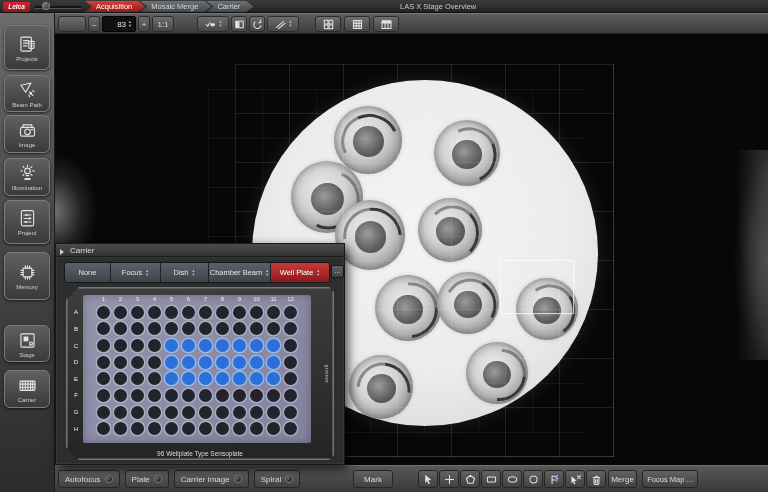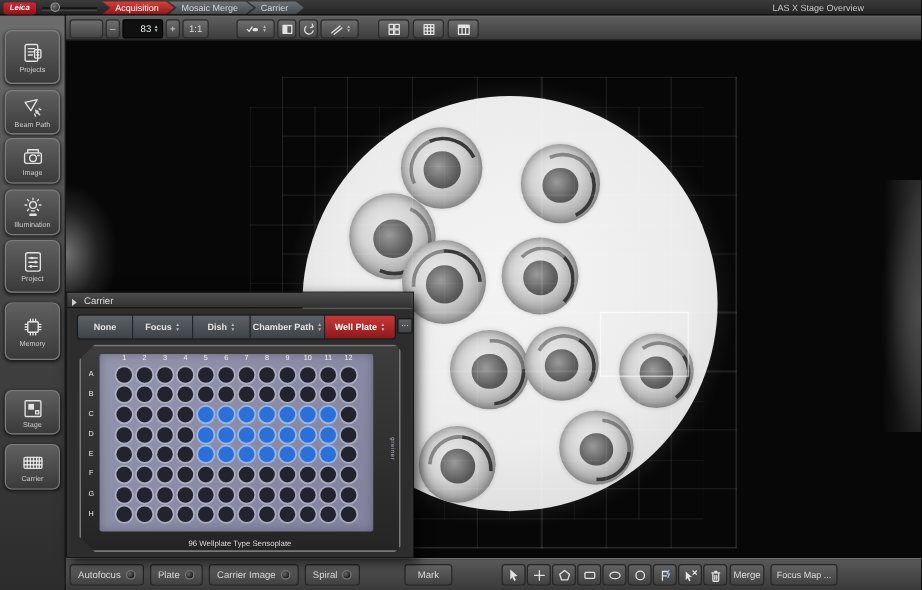--- a/index.html
+++ b/index.html
@@ -13,21 +13,21 @@
     border-radius:2px;color:#fff;font-size:6.5px;font-style:italic;text-align:center;line-height:10px;font-weight:bold;}
   .slider-track{position:absolute;left:35px;top:6px;width:46px;height:1.5px;background:#151515;border-bottom:1px solid #555;}
   .slider-knob{position:absolute;left:42px;top:2px;width:8px;height:8px;border-radius:50%;
     background:radial-gradient(circle at 35% 35%,#777,#222);border:1px solid #999;box-sizing:border-box;}
   .tabs{position:absolute;left:90px;top:1px;height:11px;display:flex;}
   .tab{height:11px;line-height:11px;font-size:7.5px;color:#d6d6d6;padding:0 13px 0 11px;margin-left:-5px;
     background:linear-gradient(#6d7277,#42474c);
     clip-path:polygon(0 0,calc(100% - 7px) 0,100% 50%,calc(100% - 7px) 100%,0 100%,7px 50%);}
   .tab.active{background:linear-gradient(#d84038,#8c1a1d);color:#fff;}
   .window-title{position:absolute;left:400px;width:320px;top:0;height:13px;line-height:13px;
-    text-align:right;font-size:7.5px;color:#c8c8c8;}
+    text-align:left;font-size:7.5px;color:#c8c8c8;}
 
   
   .toolbar{position:absolute;left:55px;right:0;top:13px;height:21px;
     background:linear-gradient(#5e5e5e,#3c3c3c);border-top:1px solid #787878;border-bottom:1px solid #222;box-sizing:border-box;}
   .tb-group{position:absolute;top:2px;height:16px;display:flex;gap:2px;}
   .tbtn{height:16px;background:linear-gradient(#6e6e6e,#464646);border:1px solid #2c2c2c;border-radius:3px;
     color:#ddd;font-size:8px;display:flex;align-items:center;justify-content:center;box-sizing:border-box;gap:2px;}
   .tval{width:34px;height:16px;background:#101010;border:1px solid #000;border-radius:2px;color:#eee;
     font-size:8px;display:flex;align-items:center;justify-content:flex-end;padding-right:3px;box-sizing:border-box;gap:2px;}
 
@@ -79,21 +79,21 @@
 
   
   .panel{position:absolute;left:55px;top:243px;width:290px;height:222px;z-index:10;
     box-shadow:3px 4px 10px rgba(0,0,0,.7);}
   .panel-header{height:14px;background:linear-gradient(#4c4c4c,#323232);border:1px solid #191919;
     color:#ddd;font-size:8px;line-height:13px;padding-left:14px;box-sizing:border-box;position:relative;}
   .panel-header .tri{position:absolute;left:4px;top:4.5px;width:0;height:0;
     border-left:4px solid #cfcfcf;border-top:3px solid transparent;border-bottom:3px solid transparent;}
   .panel-body{position:absolute;top:14px;left:0;right:0;bottom:0;background:#2d2d2d;
     border:1px solid #161616;border-top:none;box-shadow:inset 0 0 0 1px rgba(255,255,255,.05);box-sizing:border-box;}
-  .seg{position:absolute;left:8px;top:5px;height:19px;display:flex;border:1px solid #181818;border-radius:3px;overflow:hidden;font-weight:bold;}
+  .seg{position:absolute;left:8px;top:5px;height:19px;display:flex;border:1px solid #181818;border-radius:3px;overflow:hidden;}
   .seg-btn{display:flex;align-items:center;justify-content:center;gap:3px;font-size:7.5px;color:#e4e4e4;
     background:linear-gradient(#5b6166,#3e4348);border-right:1px solid #202327;box-sizing:border-box;}
   .seg-btn:last-child{border-right:none;}
   .seg-btn.active{background:linear-gradient(#c93a38,#8c191c);color:#fff;}
   .seg-more{position:absolute;left:275px;top:8px;width:13px;height:13px;border-radius:2px;
     background:linear-gradient(#5b6166,#3e4348);border:1px solid #181818;color:#ddd;font-size:7px;
     line-height:9px;text-align:center;box-sizing:border-box;}
   .plate-frame{position:absolute;left:10px;top:30px;width:268px;height:173px;
     background:linear-gradient(#3d3d3d,#242424);
     clip-path:polygon(13px 0,calc(100% - 5px) 0,100% 5px,100% calc(100% - 5px),calc(100% - 5px) 100%,13px 100%,0 calc(100% - 13px),0 13px);
@@ -367,21 +367,21 @@
           </div>
           <div class="seg-btn" style="width: 50px;">
             <span>Focus</span>
             <span class="stepper">▲<br>▼</span>
           </div>
           <div class="seg-btn" style="width: 48px;">
             <span>Dish</span>
             <span class="stepper">▲<br>▼</span>
           </div>
           <div class="seg-btn" style="width: 62px;">
-            <span>Chamber Path</span>
+            <span>Chamber Beam</span>
             <span class="stepper">▲<br>▼</span>
           </div>
           <div class="seg-btn active" style="width: 58px;">
             <span>Well Plate</span>
             <span class="stepper">▲<br>▼</span>
           </div>
         </div>
       <div class="seg-more">...</div>
       <div class="plate-frame">
         <div class="plate">
@@ -526,21 +526,21 @@
         </div>
         <div class="bbtn">
           <span>Carrier Image</span>
           <span class="led"></span>
         </div>
         <div class="bbtn">
           <span>Spiral</span>
           <span class="led"></span>
         </div>
       </div>
-    <div class="bbtn" style="position:absolute;left:282px;top:4px;width:40px">Mark</div>
+    <div class="bbtn" style="position:absolute;left:298px;top:4px;width:40px">Mark</div>
     <div class="bb-group" style="left:363px;gap:1px" id="toolBtns">
         <div class="bbtn tool">
           <span class="icn">
             <svg class="s16" viewBox="0 0 16 16">
               <path class="f" d="M4 2l7.5 6.5-3.6.5 1.9 3.8-1.8.9-1.8-3.9L4 12.4z"></path>
             </svg>
           </span>
         </div>
         <div class="bbtn tool">
           <span class="icn">

